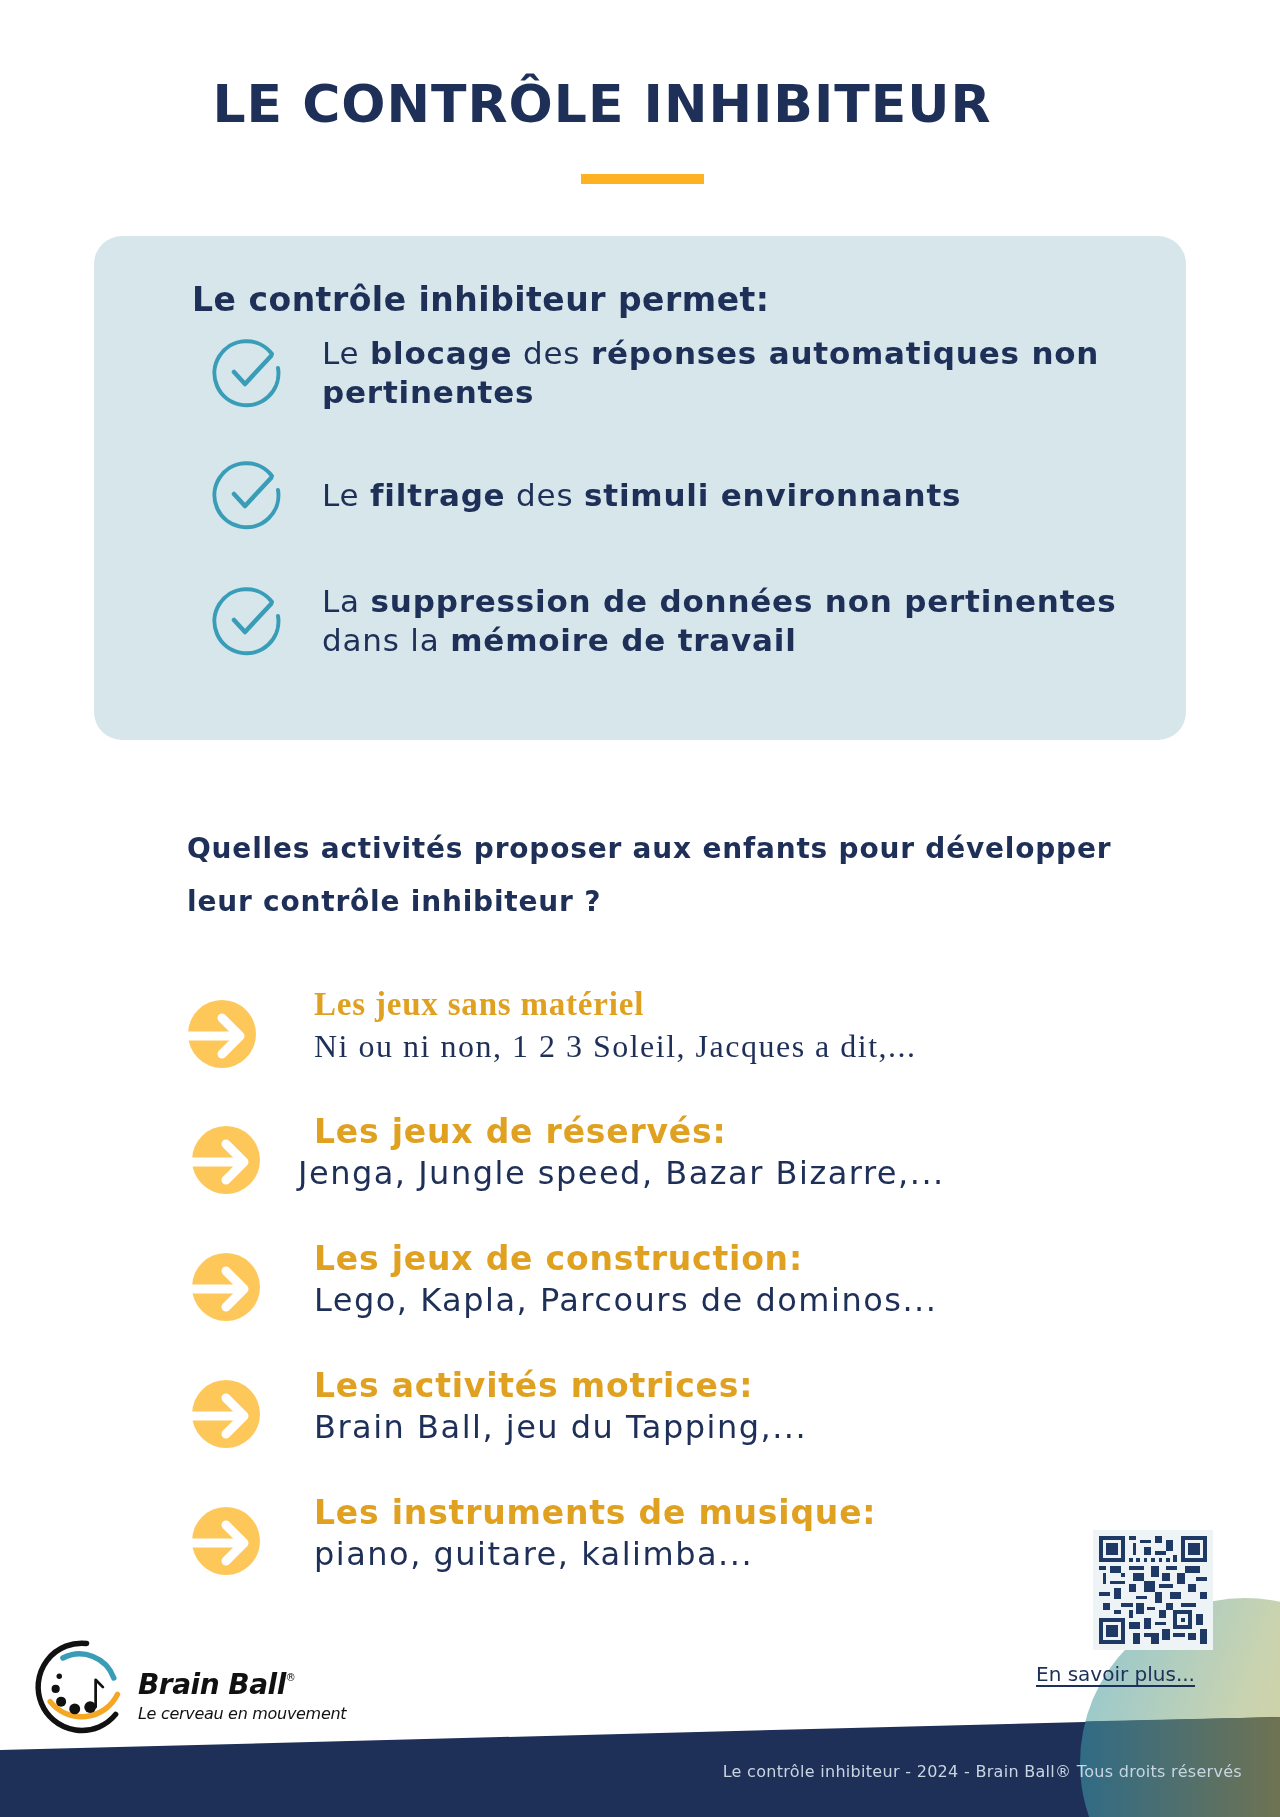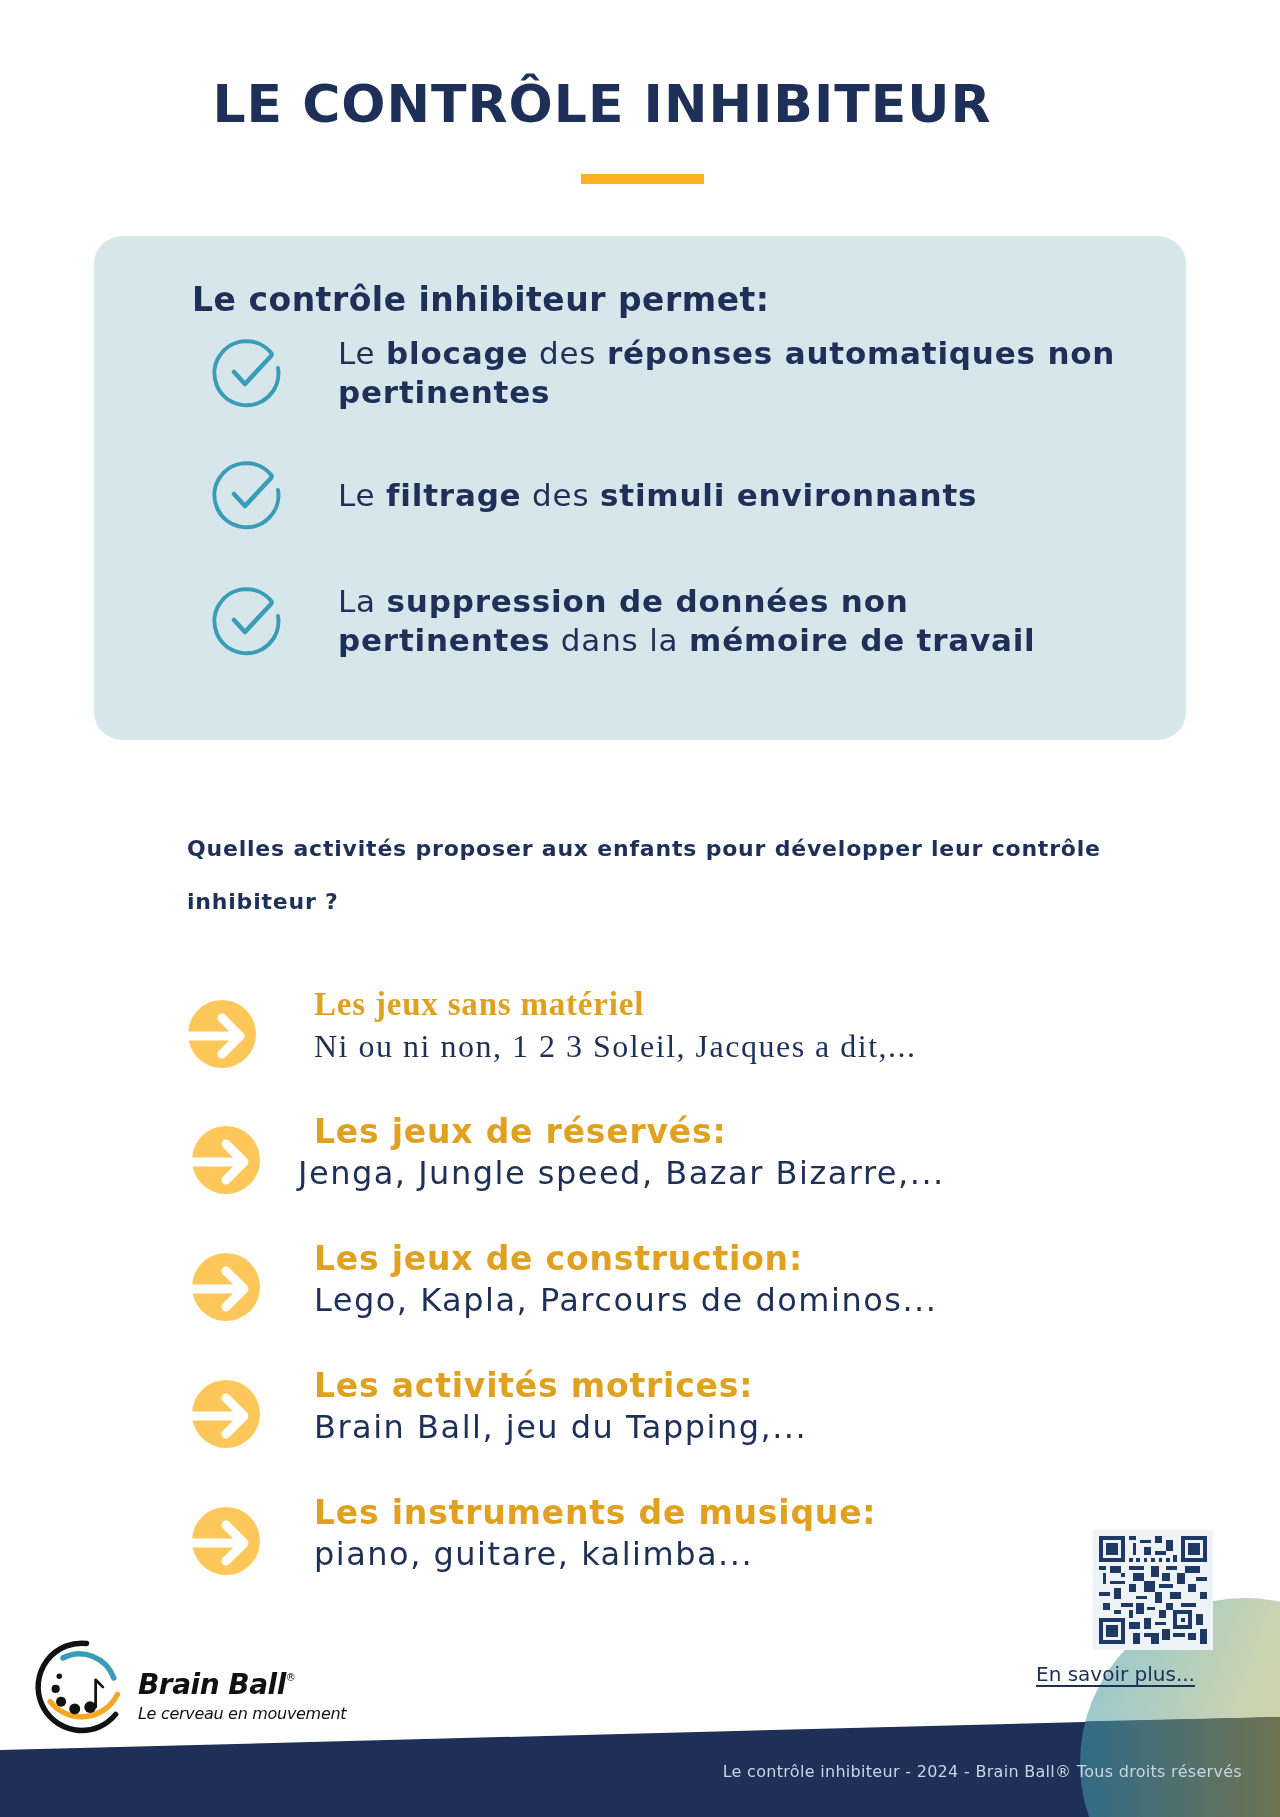--- a/index.html
+++ b/index.html
@@ -16,30 +16,30 @@
   }
 
   .panel {
     position: absolute; left: 94px; top: 236px; width: 1092px; height: 504px;
     background: #d6e6ea; border-radius: 28px;
   }
   .panel-title {
     position: absolute; left: 98px; top: 44px; font-weight: bold; font-size: 33px; color: #1e2f58;
     letter-spacing: 0.5px;
   }
-  .benefit { position: absolute; left: 118px; width: 920px; display: flex; align-items: center; gap: 16px; }
+  .benefit { position: absolute; left: 118px; width: 920px; display: flex; align-items: center; }
   .benefit .check { width: 74px; height: 74px; flex: none; }
   .benefit .text {
     margin-left: 36px; font-size: 31px; line-height: 39px; color: #1e2f58; letter-spacing: 0.8px;
   }
   .benefit .text b { font-weight: bold; }
 
   .question {
     position: absolute; left: 187px; top: 822px; width: 960px;
-    font-weight: bold; font-size: 22px; line-height: 53px; color: #1e2f58; letter-spacing: 0.8px;
+    font-weight: bold; font-size: 28px; line-height: 53px; color: #1e2f58; letter-spacing: 0.8px;
   }
 
   .activity { position: absolute; left: 186px; width: 900px; height: 80px; }
   .activity .arrow { position: absolute; left: 0; top: 8px; width: 72px; height: 72px; }
   .activity .head {
     position: absolute; left: 128px; top: -4px; font-weight: bold; font-size: 33px;
     color: #e0a020; letter-spacing: 0.8px; white-space: nowrap;
   }
   .activity .desc {
     position: absolute; left: 128px; top: 38px; font-size: 32px; color: #1e2f58;

